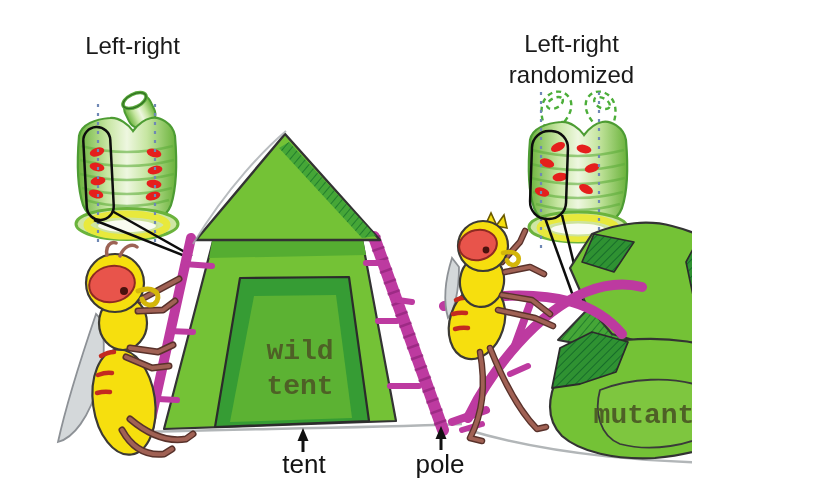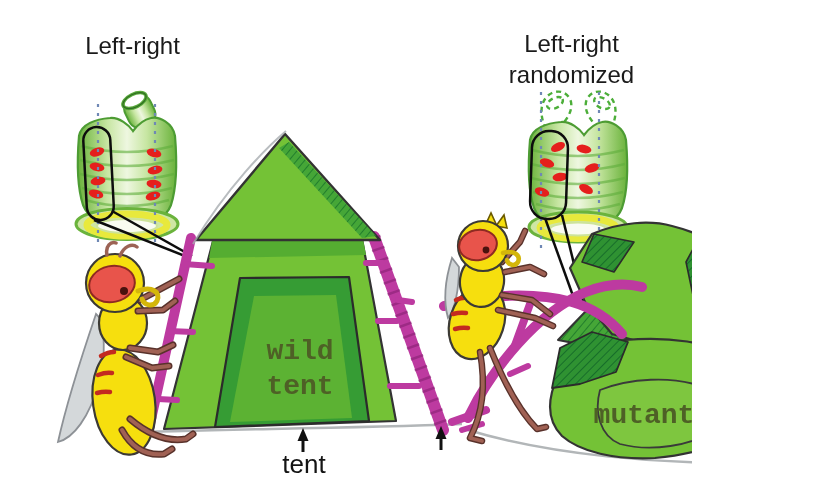--- a/index.html
+++ b/index.html
@@ -294,14 +294,17 @@
 </div>
 
 <div class="lbl tentname" style="left:574px;top:398px;width:140px;">
   <span>mutant</span>
 </div>
 
 <div class="lbl ann" style="left:266px;top:451px;width:76px;">
   <span>tent</span>
 </div>
 
+<div class="lbl ann" style="left:402px;top:451px;width:76px;">
+  <span>pole</span>
+</div>
 
 </div>
 
 </body></html>

